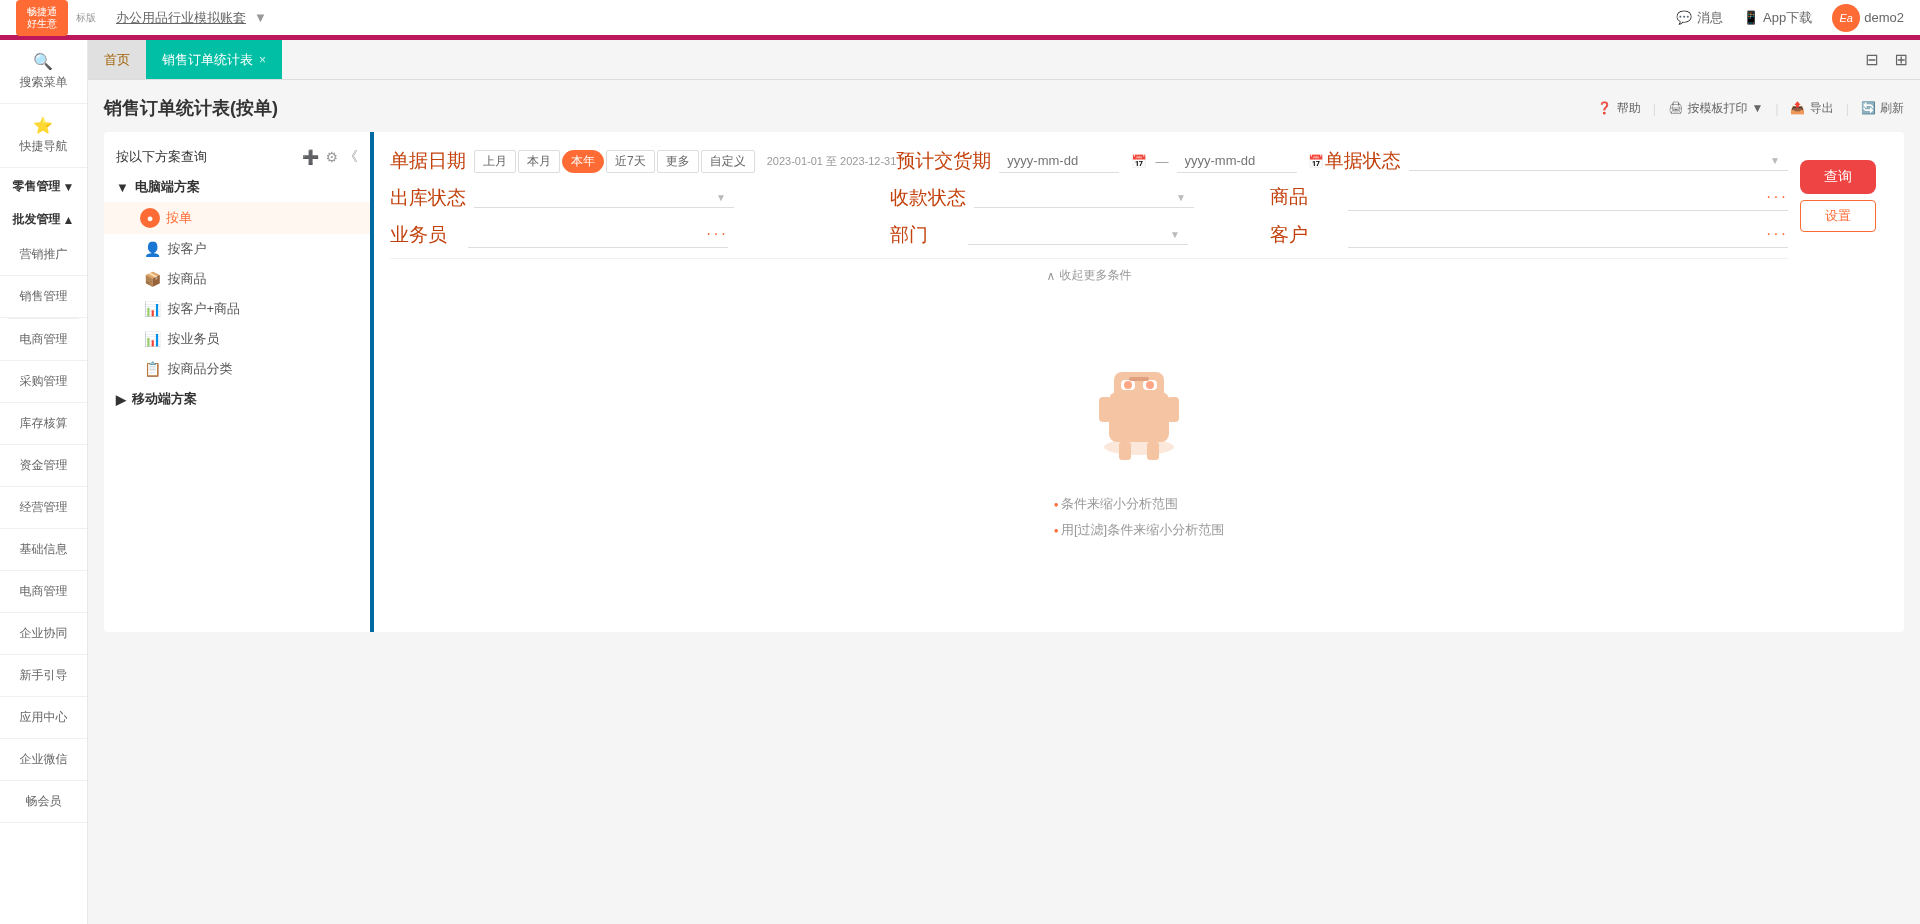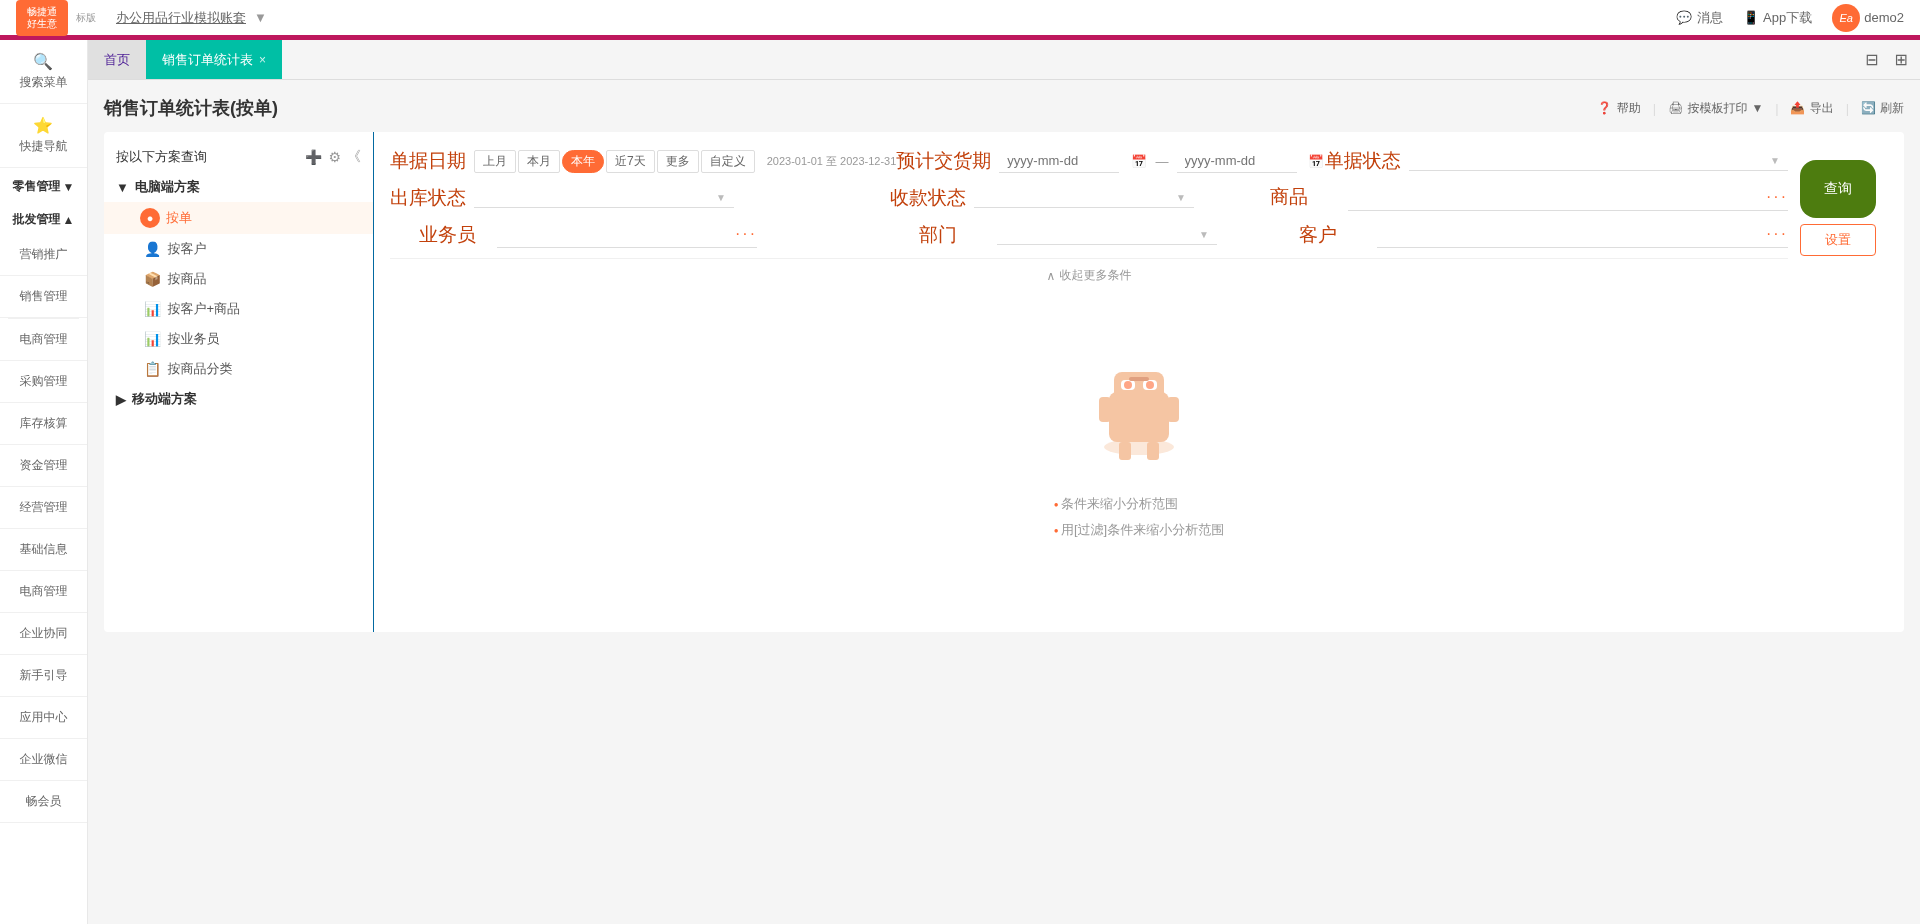--- a/index.html
+++ b/index.html
@@ -22,39 +22,39 @@
     .sidebar-item { padding: 12px 4px; text-align: center; cursor: pointer; color: #666; font-size: 12px; border-bottom: 1px solid #f0f0f0; display: flex; flex-direction: column; align-items: center; gap: 3px; }
     .sidebar-item .icon { font-size: 16px; }
     .sidebar-section { display: flex; align-items: center; justify-content: center; padding: 10px 4px 6px; color: #333; font-size: 12px; font-weight: bold; cursor: pointer; gap: 2px; }
     .sidebar-divider { height: 1px; background: #f0f0f0; margin: 0 8px; }
 
     
     .content-area { flex: 1; display: flex; flex-direction: column; overflow: hidden; }
 
     
     .tab-bar { height: 40px; background: #f5f5f5; display: flex; align-items: center; border-bottom: 1px solid #ddd; flex-shrink: 0; padding: 0; }
-    .tab-home { padding: 0 16px; height: 100%; display: flex; align-items: center; background: #e0e0e0; color: #4c1d95; cursor: pointer; font-size: 13px; }
+    .tab-home { padding: 0 16px; height: 100%; display: flex; align-items: center; background: #e0e0e0; color: #a16207; cursor: pointer; font-size: 13px; }
     .tab-active { padding: 0 16px; height: 100%; display: flex; align-items: center; background: #00bfa5; color: white; cursor: pointer; font-size: 13px; gap: 6px; }
     .tab-close { cursor: pointer; opacity: 0.8; font-size: 12px; }
     .tab-controls { margin-left: auto; display: flex; align-items: center; gap: 8px; padding-right: 8px; }
     .tab-ctrl-btn { background: none; border: none; cursor: pointer; color: #666; font-size: 16px; padding: 4px; }
 
     
     .page-content { flex: 1; overflow-y: auto; background: #f5f5f5; padding: 16px; }
 
     
     .page-header { display: flex; align-items: center; justify-content: space-between; margin-bottom: 12px; }
     .page-title { font-size: 18px; font-weight: bold; color: #333; }
     .page-actions { display: flex; align-items: center; gap: 12px; }
     .action-btn { display: flex; align-items: center; gap: 4px; color: #666; font-size: 12px; cursor: pointer; }
     .action-divider { color: #ddd; }
 
     
     .split-layout { display: flex; gap: 0; background: #fff; border-radius: 4px; min-height: 500px; }
-    .left-panel { width: 270px; border-right: 1px solid #0369a1; flex-shrink: 0; padding: 10px 0; }
+    .left-panel { width: 270px; border-right: 4px solid #0369a1; flex-shrink: 0; padding: 10px 0; }
     .right-panel { flex: 1; padding: 16px; }
 
     
     .left-panel-header { display: flex; align-items: center; justify-content: space-between; padding: 6px 12px; font-size: 12px; color: #666; }
     .left-panel-title { font-size: 13px; color: #333; }
     .left-panel-icons { display: flex; align-items: center; gap: 6px; }
     .icon-btn { cursor: pointer; color: #999; font-size: 14px; }
     .tree-parent { padding: 6px 12px; cursor: pointer; font-size: 13px; color: #333; display: flex; align-items: center; gap: 6px; font-weight: bold; }
     .tree-child { padding: 6px 12px 6px 40px; cursor: pointer; font-size: 13px; color: #555; display: flex; align-items: center; gap: 6px; }
     .filter-label { min-width: 70px; color: #c2410c; font-size: 19px; flex-shrink: 0; }
@@ -64,21 +64,21 @@
     .date-btn { padding: 2px 8px; border: 1px solid #ddd; border-radius: 2px; cursor: pointer; font-size: 12px; background: #fff; color: #666; }
     .date-btn.active { background: #ff6b35; border-color: #ff6b35; color: white; border-radius: 12px; }
     .select-wrapper { flex: 1; display: flex; align-items: center; border-bottom: 1px solid #ddd; padding: 4px 8px; cursor: pointer; justify-content: space-between; }
     .select-down { color: #bbb; font-size: 10px; }
     .more-dots { color: #ff6b35; cursor: pointer; font-size: 16px; letter-spacing: 2px; }
 
     
     .collapse-bar { display: flex; align-items: center; justify-content: center; padding: 8px; color: #999; font-size: 12px; cursor: pointer; border-top: 1px solid #f0f0f0; margin-top: 8px; }
 
     
-    .search-btn { background: #4d7c0f; color: white; border: none; border-radius: 16px; padding: 20px 24px; font-size: 14px; cursor: pointer; }
+    .search-btn { background: #ef4444; color: white; border: none; border-radius: 8px; padding: 8px 24px; font-size: 14px; cursor: pointer; }
     .settings-btn { background: #fff; color: #ff6b35; border: 1px solid #ff6b35; border-radius: 4px; padding: 6px 16px; font-size: 13px; cursor: pointer; }
 
     
     .empty-state { display: flex; flex-direction: column; align-items: center; justify-content: center; padding: 60px 0; }
     .empty-tips { list-style: none; color: #999; font-size: 13px; line-height: 2; }
     .empty-tips li::before { content: '● '; color: #ff6b35; font-size: 8px; vertical-align: middle; }
 
     
     .cal-icon { color: #ff6b35; cursor: pointer; margin-left: 4px; }
 
@@ -323,21 +323,21 @@
                   </div>
                 </div>
                 <div style="display:flex;align-items:flex-start;gap:8px;flex:1;">
                   <span class="filter-label">商品</span>
                   <div style="flex:1;border-bottom:1px solid #ddd;padding:4px 0;display:flex;align-items:center;justify-content:flex-end;">
                     <span class="more-dots">···</span>
                   </div>
                 </div>
               </div>
 
-              <div style="display:flex;align-items:center;gap:0;margin-bottom:10px;margin-left:29px;">
+              <div style="display:flex;align-items:center;gap:0;margin-bottom:10px;">
                 <div style="display:flex;align-items:center;gap:8px;min-width:500px;">
                   <span class="filter-label">业务员</span>
                   <div style="flex:1;border-bottom:1px solid #ddd;padding:4px 0;display:flex;align-items:center;justify-content:flex-end;max-width:260px;">
                     <span class="more-dots">···</span>
                   </div>
                 </div>
                 <div style="display:flex;align-items:center;gap:8px;min-width:380px;">
                   <span class="filter-label">部门</span>
                   <div class="select-wrapper" style="flex:1;max-width:220px;">
                     <span style="color:#bbb;"></span>

